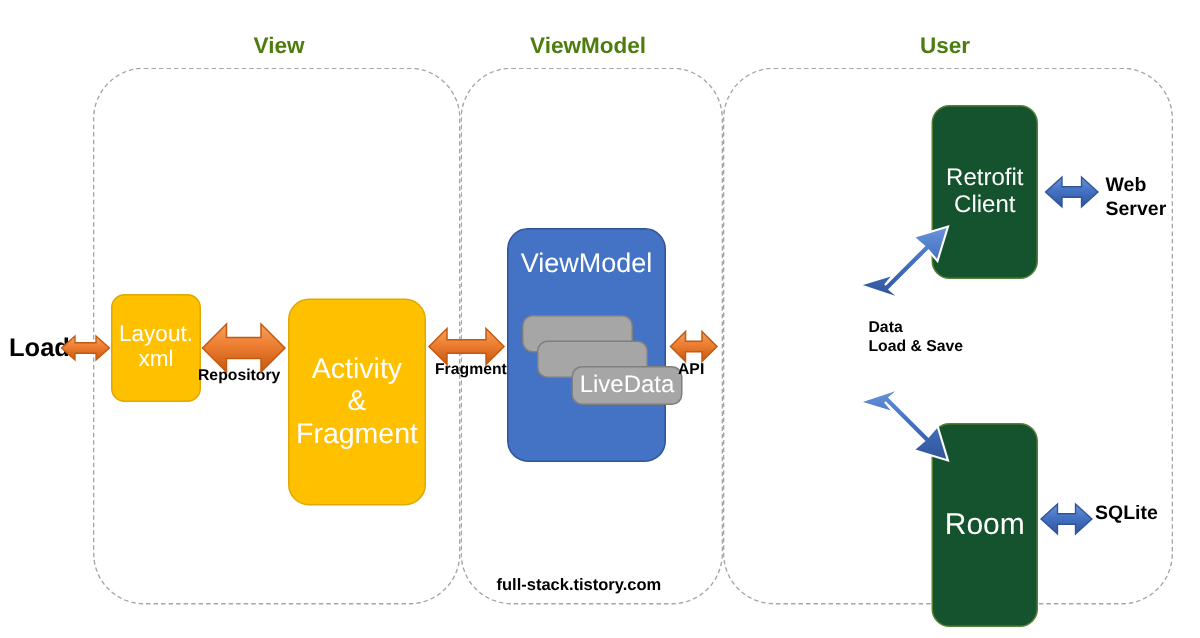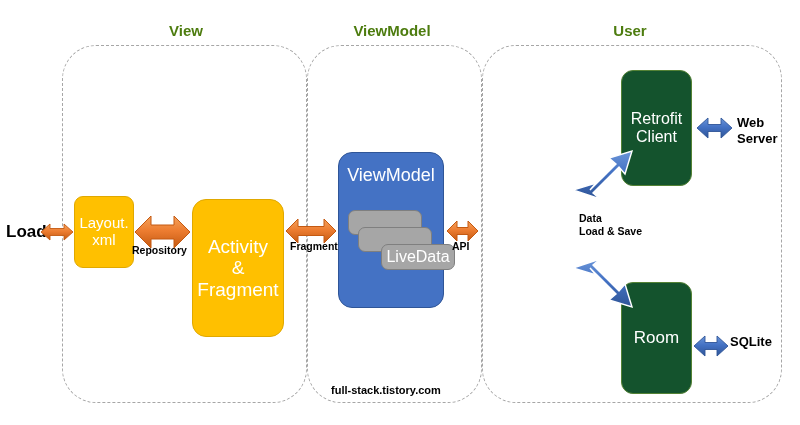--- a/index.html
+++ b/index.html
@@ -119,21 +119,21 @@
 
     <div class="stack-card" style="left:9px; top:57px; width:74px; height:25px;"></div>
     <div class="stack-card" style="left:19px; top:74px; width:74px; height:25px;"></div>
     <div class="stack-card" style="left:42px; top:91px; width:74px; height:26px;">LiveData</div>
   </div>
 
 
   <div class="node green" style="left:621px; top:70px; width:71px; height:116px; font-size:16px; border-radius:12px;">Retrofit
 Client</div>
 
-  <div class="node green" style="left:621px; top:282px; width:71px; height:112px; font-size:17px; border-radius:12px;">Room</div>
+  <div class="node green" style="left:621px; top:282px; width:71px; height:136px; font-size:20px; border-radius:12px;">Room</div>
 
   <div class="plain-label" style="left:6px; top:222px; font-size:17px;">Load</div>
 
   <div class="plain-label" style="left:737px; top:115px; font-size:13px; text-align:left;">Web
 Server</div>
 
   <div class="plain-label" style="left:730px; top:334px; font-size:13px;">SQLite</div>
 
   <div class="plain-label" style="left:132px; top:244px; font-size:10.5px;">Repository</div>
 

